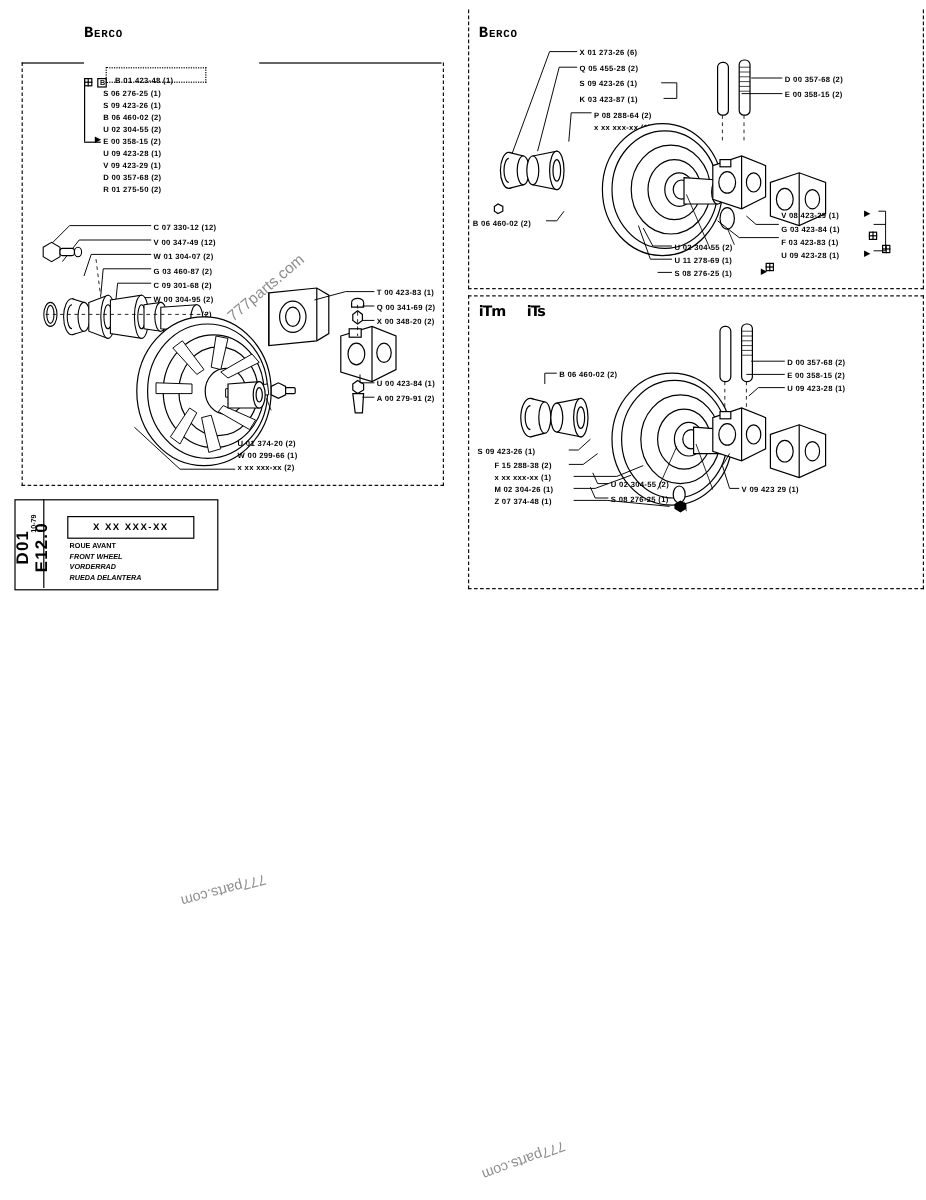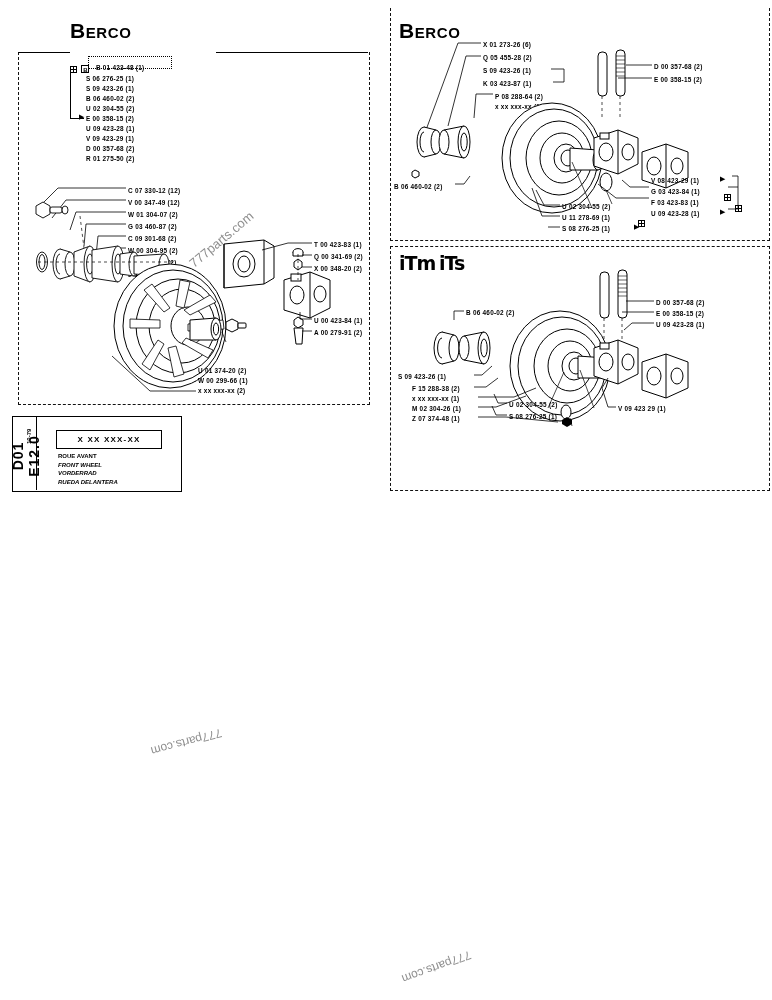--- a/index.html
+++ b/index.html
@@ -6,23 +6,23 @@
   body{width:772px;height:1000px;position:relative;overflow:hidden;
        font-family:"Liberation Sans",sans-serif;color:#000;}
   .page{position:absolute;left:0;top:0;width:772px;height:1000px;}
 
   
   .abs{position:absolute;}
 
   
   .berco{font-family:"Liberation Sans",sans-serif;font-size:13px;font-weight:600;
          letter-spacing:.6px;font-variant:small-caps;}
-  .berco .b1{font-size:21px;}
-
-  .itm{font-family:"DejaVu Sans",sans-serif;font-size:19px;font-weight:bold;
+  .berco .b1{font-size:13px;font-family:Liberation Mono, monospace;}
+
+  .itm{font-family:"DejaVu Sans",sans-serif;font-size:12px;font-weight:bold;
        letter-spacing:-1px;}
 
   
   .frame{position:absolute;border:1px dashed #111;}
   .solid{position:absolute;border:1px solid #111;}
 
   
   .lbl{position:absolute;font-family:"Liberation Sans",sans-serif;font-size:6.4px;
        font-weight:bold;letter-spacing:.25px;white-space:nowrap;line-height:9px;}
 

